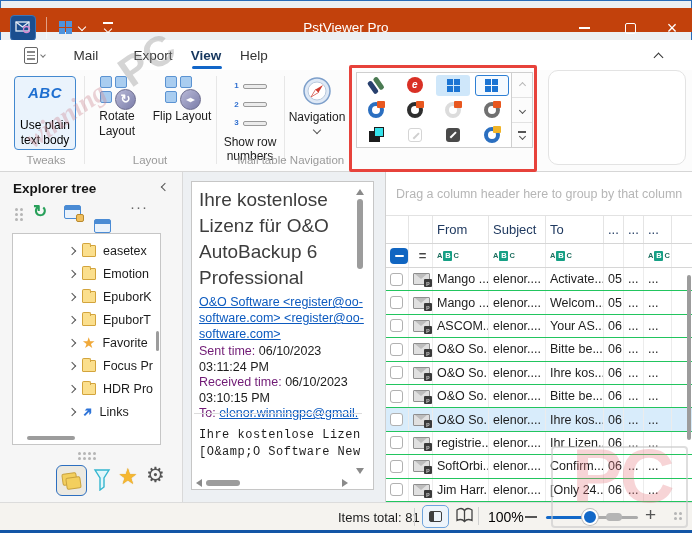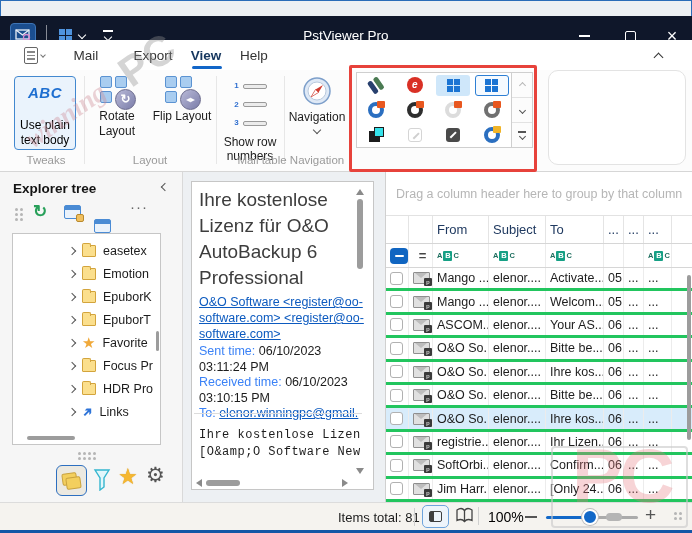--- a/index.html
+++ b/index.html
@@ -4,21 +4,21 @@
 <style>
 *{margin:0;padding:0;box-sizing:border-box}
 body{font-family:"Liberation Sans",sans-serif;background:#777;-webkit-font-smoothing:antialiased}
 .window{position:relative;width:692px;height:533px;background:#edf0f3;overflow:hidden;box-shadow:inset 0 0 0 1px #2a6cb8}
 .abs{position:absolute}
 .flexc{display:flex;align-items:center;justify-content:center}
 
 .cv{display:inline-block;width:6px;height:6px;border-right:1.6px solid currentColor;border-bottom:1.6px solid currentColor}
 .cv.down{transform:rotate(45deg)}.cv.up{transform:rotate(225deg)}.cv.right{transform:rotate(-45deg)}.cv.left{transform:rotate(135deg)}
 
-.titlebar{left:0;top:16px;width:692px;height:24px;background:#0f172a;color:#fff}
+.titlebar{left:0;top:8px;width:692px;height:24px;background:#c2410c;color:#fff}
 .appicon{left:10px;top:7px;width:26px;height:26px;background:#1b4e8f;border-radius:4px;border:1px solid #3e74b5}
 .appicon svg{display:block;margin:4px auto}
 .tb-sep{left:46px;top:9px;width:1px;height:22px;background:rgba(255,255,255,.5)}
 .tb-grid{left:59px;top:13px;width:13px;height:13px;display:grid;grid-template-columns:6px 6px;grid-template-rows:6px 6px;gap:1px}
 .tb-grid i{background:#4f93dd}
 .win-title{left:0;top:0;width:692px;height:40px;text-align:center;line-height:40px;font-size:13.5px;color:#fff}
 .winbtn{top:0;height:40px;width:44px;color:#fff;cursor:default}
 
 .menubar{left:0;top:40px;width:692px;height:30px;background:#fff}
 .mtab{top:44px;height:22px;font-size:13.5px;color:#333;display:flex;align-items:center;justify-content:center}
@@ -78,38 +78,38 @@
 .handbadge{position:absolute;right:-4px;bottom:-4px;width:8px;height:8px;background:#f0c060;border:1px solid #b98a2e;border-radius:2px}
 .btmbtn{width:31px;height:31px;border-radius:6px}
 .folderssel{border:1.5px solid #2d6fc0;background:#ece9e1}
 .ffold{position:absolute;width:15px;height:12px;background:#f3cf5e;border:1px solid #c9a23e;border-radius:2px}
 
 .preview{left:191px;top:181px;width:183px;height:309px;background:#fff;border:1px solid #c6c6c6;overflow:hidden}
 .pv-subject{left:7px;top:5px;width:164px;height:106px;font-size:19px;line-height:26px;color:#3d3d3d;overflow:hidden}
 .pv-link{color:#0c5abf;text-decoration:underline}
 .pv-from{left:7px;top:112px;width:166px;height:48px;font-size:12.5px;line-height:16px;word-break:break-all;overflow:hidden}
 .pv-meta{left:7px;top:162px;width:166px;font-size:12.5px;line-height:15.5px;color:#1c1c1c}
-.pv-label{color:#3b82f6}
+.pv-label{color:#701a75}
 .pv-div{left:2px;top:231px;width:168px;height:1px;background:#dcdcdc}
 .pv-body{left:7px;top:245px;width:162px;font-family:"Liberation Mono",monospace;font-size:12px;line-height:16.5px;letter-spacing:.5px;white-space:nowrap;overflow:hidden;color:#1c1c1c}
 .tri{width:0;height:0}
 .tri.up{border-left:4px solid transparent;border-right:4px solid transparent;border-bottom:6px solid #8a8a8a}
 .tri.down{border-left:4px solid transparent;border-right:4px solid transparent;border-top:6px solid #8a8a8a}
 .tri.left{border-top:4px solid transparent;border-bottom:4px solid transparent;border-right:6px solid #8a8a8a}
 .tri.rightt{border-top:4px solid transparent;border-bottom:4px solid transparent;border-left:6px solid #8a8a8a}
 .thumbv{background:#9c9c9c;border-radius:3px}
 
 .mailtable{left:385px;top:172px;width:307px;height:330px;background:#fff;border-left:1px solid #d0d0d0;overflow:hidden}
 .groupbar{height:44px;border-bottom:1px solid #e2e2e2;display:flex;align-items:center;padding-left:10px;font-size:12.5px;color:#b6b6b6;white-space:nowrap;overflow:hidden}
 .tgrid{display:grid;grid-template-columns:23px 24px 56px 57px 58px 20px 20px 28px}
 .tgrid>div{border-right:1px solid #ececec;overflow:hidden;display:flex;align-items:center;padding-left:4px;white-space:nowrap}
 .thead{height:28px;border-bottom:1px solid #d6d6d6;font-size:13px;color:#203a60}
 .thead>div{border-right:1px solid #e4e4e4}
 .tfilter{height:24px;border-bottom:1px solid #d6d6d6}
-.trow{height:23.4px;border-bottom:3px solid #22c55e;font-size:12.5px;color:#1d1d1d}
+.trow{height:23.4px;border-bottom:1px solid #22c55e;font-size:12.5px;color:#1d1d1d}
 .trow.sel{background:#d8ecfb}
 .cb{width:13px;height:13px;border:1px solid #b1b1b1;border-radius:3px;background:#fff;flex:none}
 .env{width:17px;height:12px;background:#e0e0e0;border:1px solid #8f8f8f;border-radius:1px;position:relative;flex:none}
 .env:before{content:"";position:absolute;left:1px;top:0;border-left:6.5px solid transparent;border-right:6.5px solid transparent;border-top:5px solid #bdbdbd}
 .env .badge{position:absolute;right:-3px;bottom:-3px;width:8px;height:8px;background:#3a3a3a;color:#fff;font-size:6px;line-height:8px;text-align:center;border-radius:1px}
 .abc{display:flex;align-items:center;font-weight:bold}
 .abc .a,.abc .c{font-size:7.5px;color:#1d6e5e}
 .abc .b{background:#16a085;color:#fff;width:9px;height:10px;font-size:7.5px;line-height:10px;text-align:center;margin:0 1px;border-radius:1px}
 .minusbtn{width:19px;height:16px;background:#1065c1;border-radius:4px;display:flex;align-items:center;justify-content:center}
 .minusbtn i{width:9px;height:2px;background:#fff;border-radius:1px}

